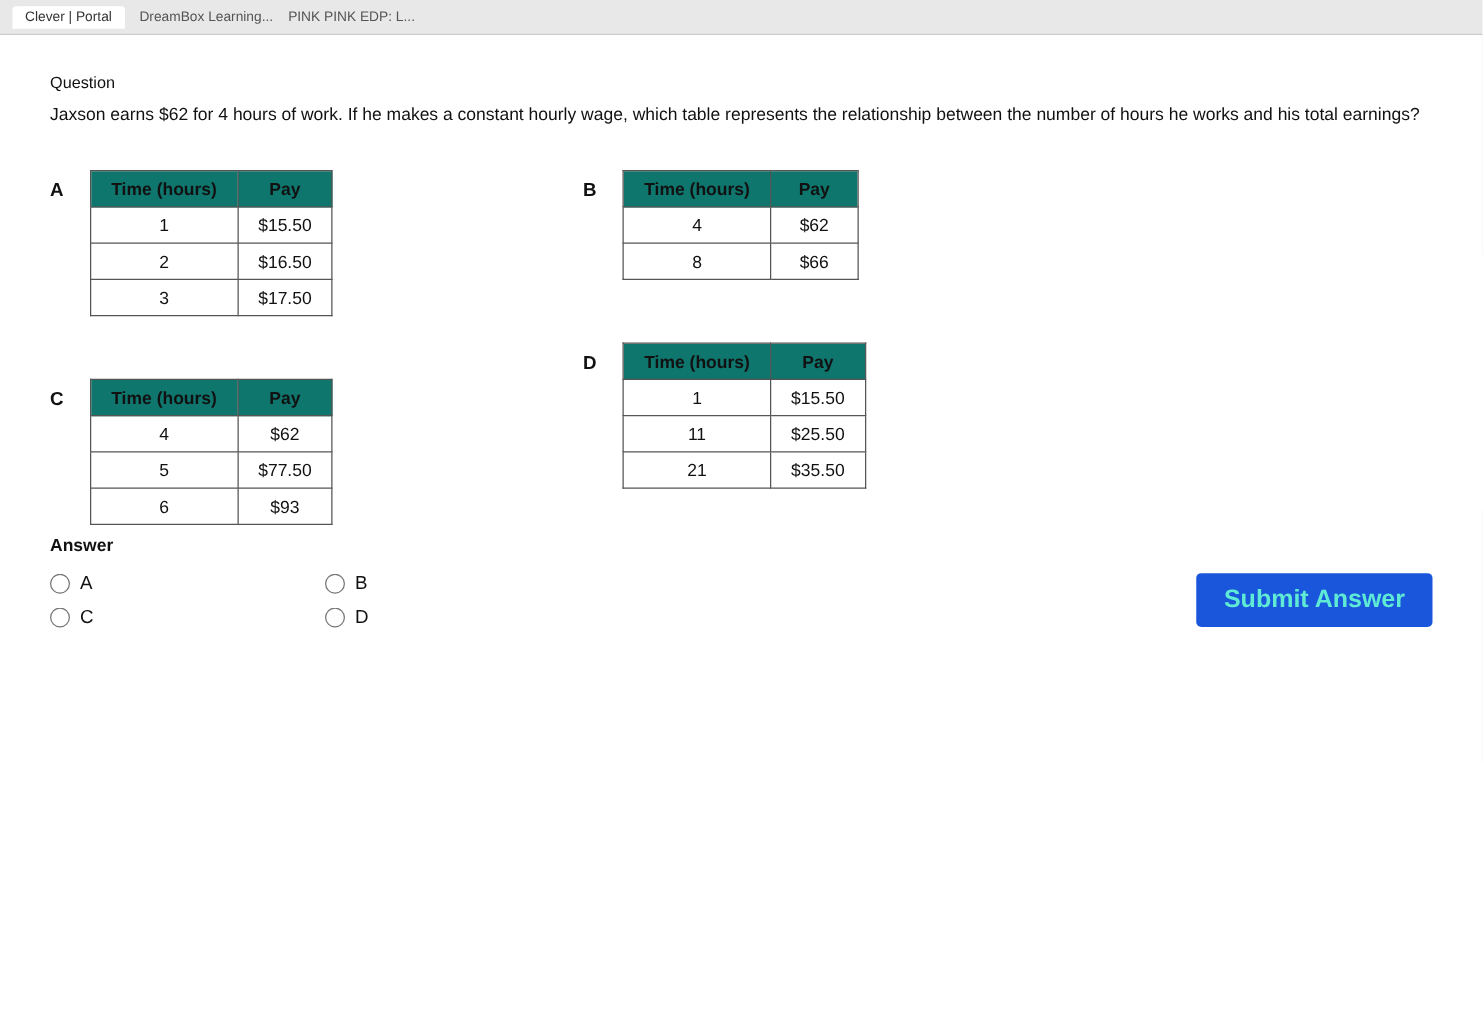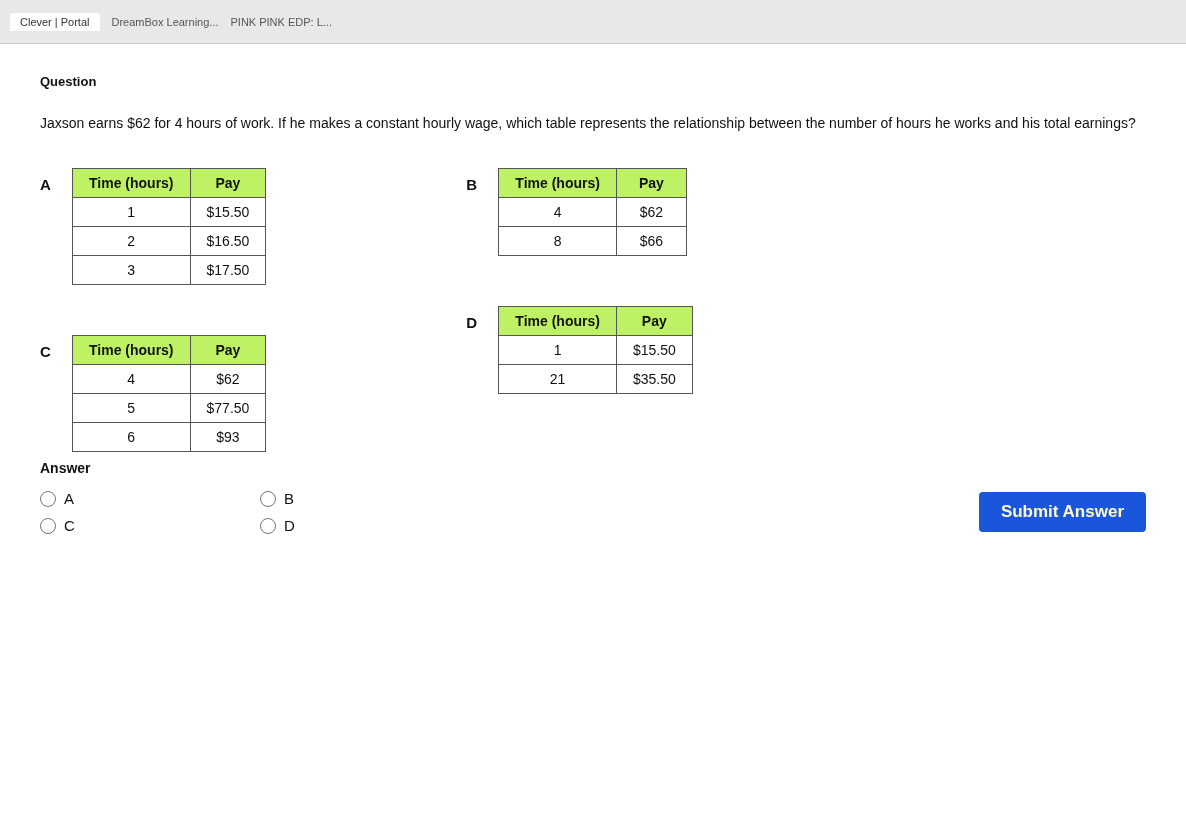--- a/index.html
+++ b/index.html
@@ -5,21 +5,21 @@
     * { box-sizing: border-box; margin: 0; padding: 0; }
     body {
       font-family: Arial, sans-serif;
       background: #f0f0f0;
       min-height: 826px;
       font-size: 14px;
       color: #111;
     }
     .browser-bar {
       background: #e8e8e8;
-      height: 44px;
+      height: 28px;
       display: flex;
       align-items: center;
       padding: 0 10px;
       gap: 12px;
       font-size: 11px;
       color: #555;
       border-bottom: 1px solid #ccc;
     }
     .browser-tab {
       background: #fff;
@@ -29,22 +29,22 @@
       color: #333;
     }
     .main-content {
       background: #fff;
       margin: 0;
       padding: 30px 40px 40px 40px;
       min-height: 798px;
     }
     .question-label {
       font-size: 13px;
-      font-weight: bold;
-      margin-bottom: 24px;
+      font-weight: normal;
+      margin-bottom: 8px;
       color: #111;
     }
     .question-text {
       font-size: 14px;
       margin-bottom: 34px;
       line-height: 1.5;
       color: #111;
     }
     .table-block {
       display: flex;
@@ -61,21 +61,21 @@
       border-collapse: collapse;
       font-size: 14px;
     }
     table th, table td {
       border: 1px solid #555;
       padding: 6px 16px;
       text-align: center;
       min-width: 70px;
     }
     table th {
-      background: #bef264;
+      background: #0f766e;
       font-weight: bold;
     }
     .answer-section {
       margin-top: 8px;
     }
     .answer-label {
       font-size: 14px;
       font-weight: bold;
       margin-bottom: 14px;
     }
@@ -98,24 +98,24 @@
       width: 16px;
       height: 16px;
       cursor: pointer;
     }
     .submit-btn {
       position: absolute;
       right: 0;
       top: 50%;
       transform: translateY(-50%);
       background: #1a56db;
-      color: #fef9c3;
+      color: #5eead4;
       border: none;
       padding: 10px 22px;
-      font-size: 17px;
+      font-size: 20px;
       font-weight: bold;
       border-radius: 4px;
       cursor: pointer;
     }
   </style>
 </head>
 <body>
 
 <div class="browser-bar">
   <span class="browser-tab">Clever | Portal</span>
@@ -218,20 +218,24 @@
               <th>Time (hours)</th>
               <th>Pay</th>
             </tr>
           </thead>
           <tbody>
             <tr>
               <td>1</td>
               <td>$15.50</td>
             </tr>
             <tr>
+              <td>11</td>
+              <td>$25.50</td>
+            </tr>
+            <tr>
               <td>21</td>
               <td>$35.50</td>
             </tr>
           </tbody>
         </table>
       </div>
 
     </div>
   </div>
 

